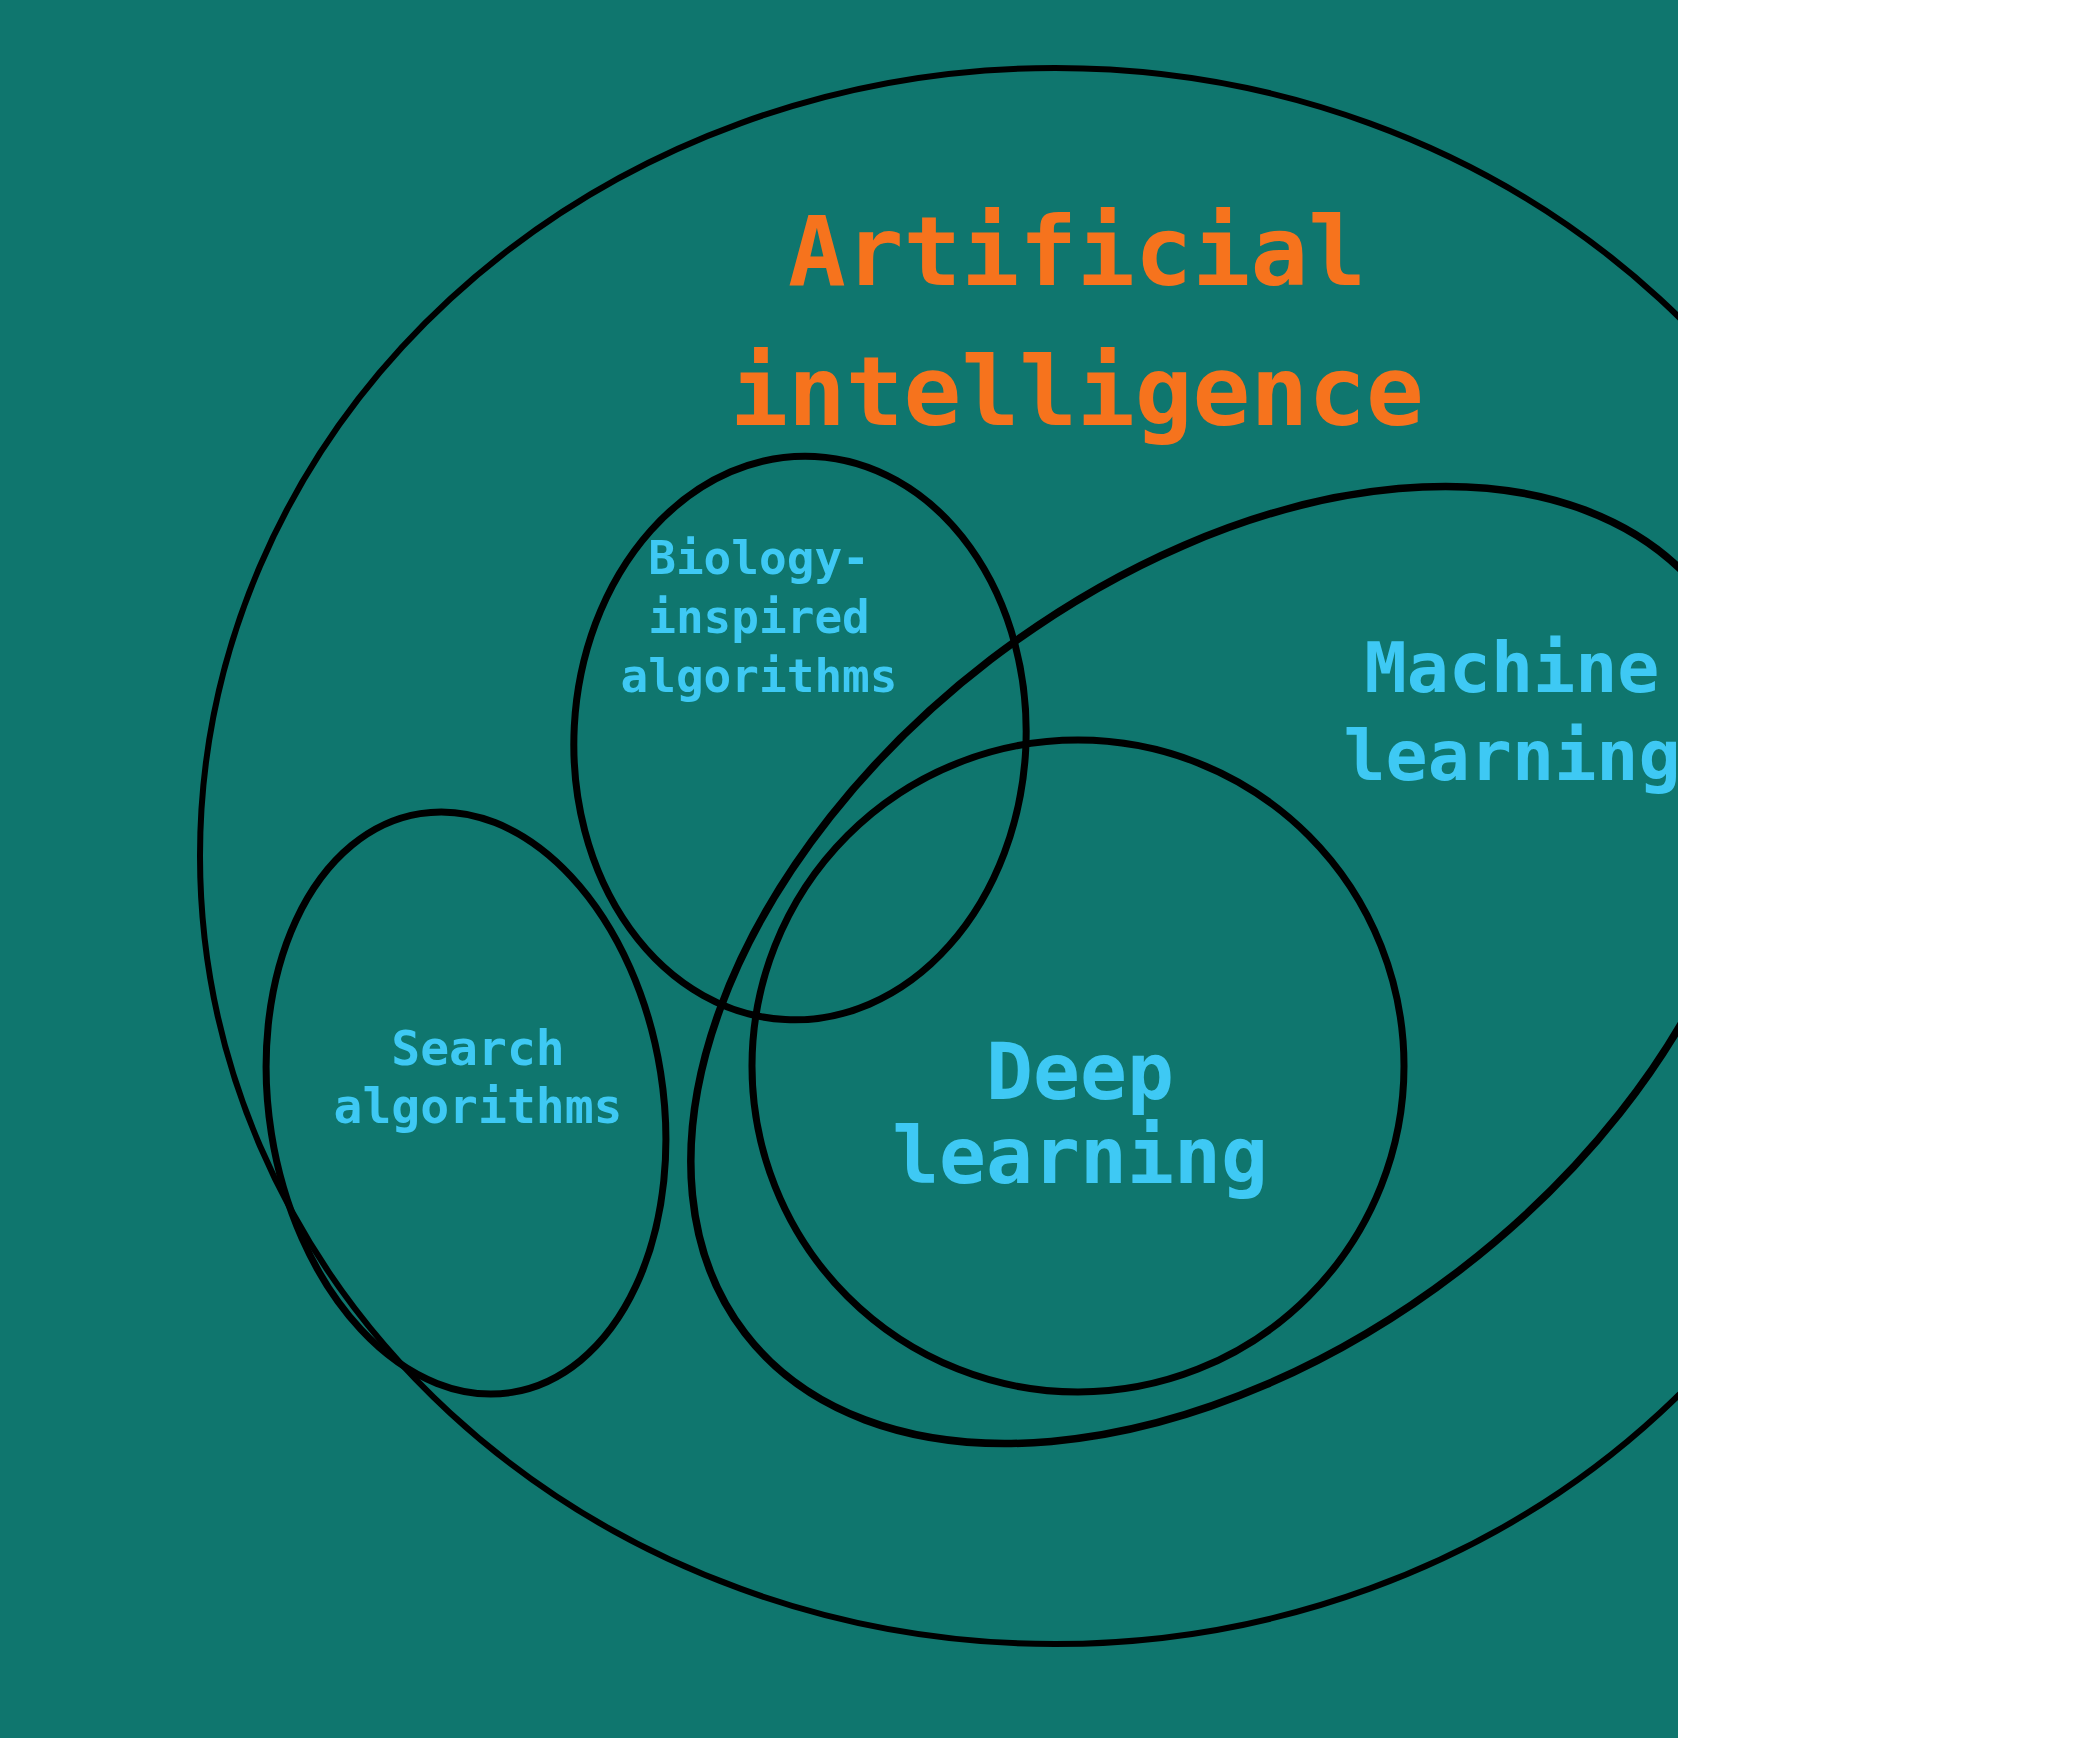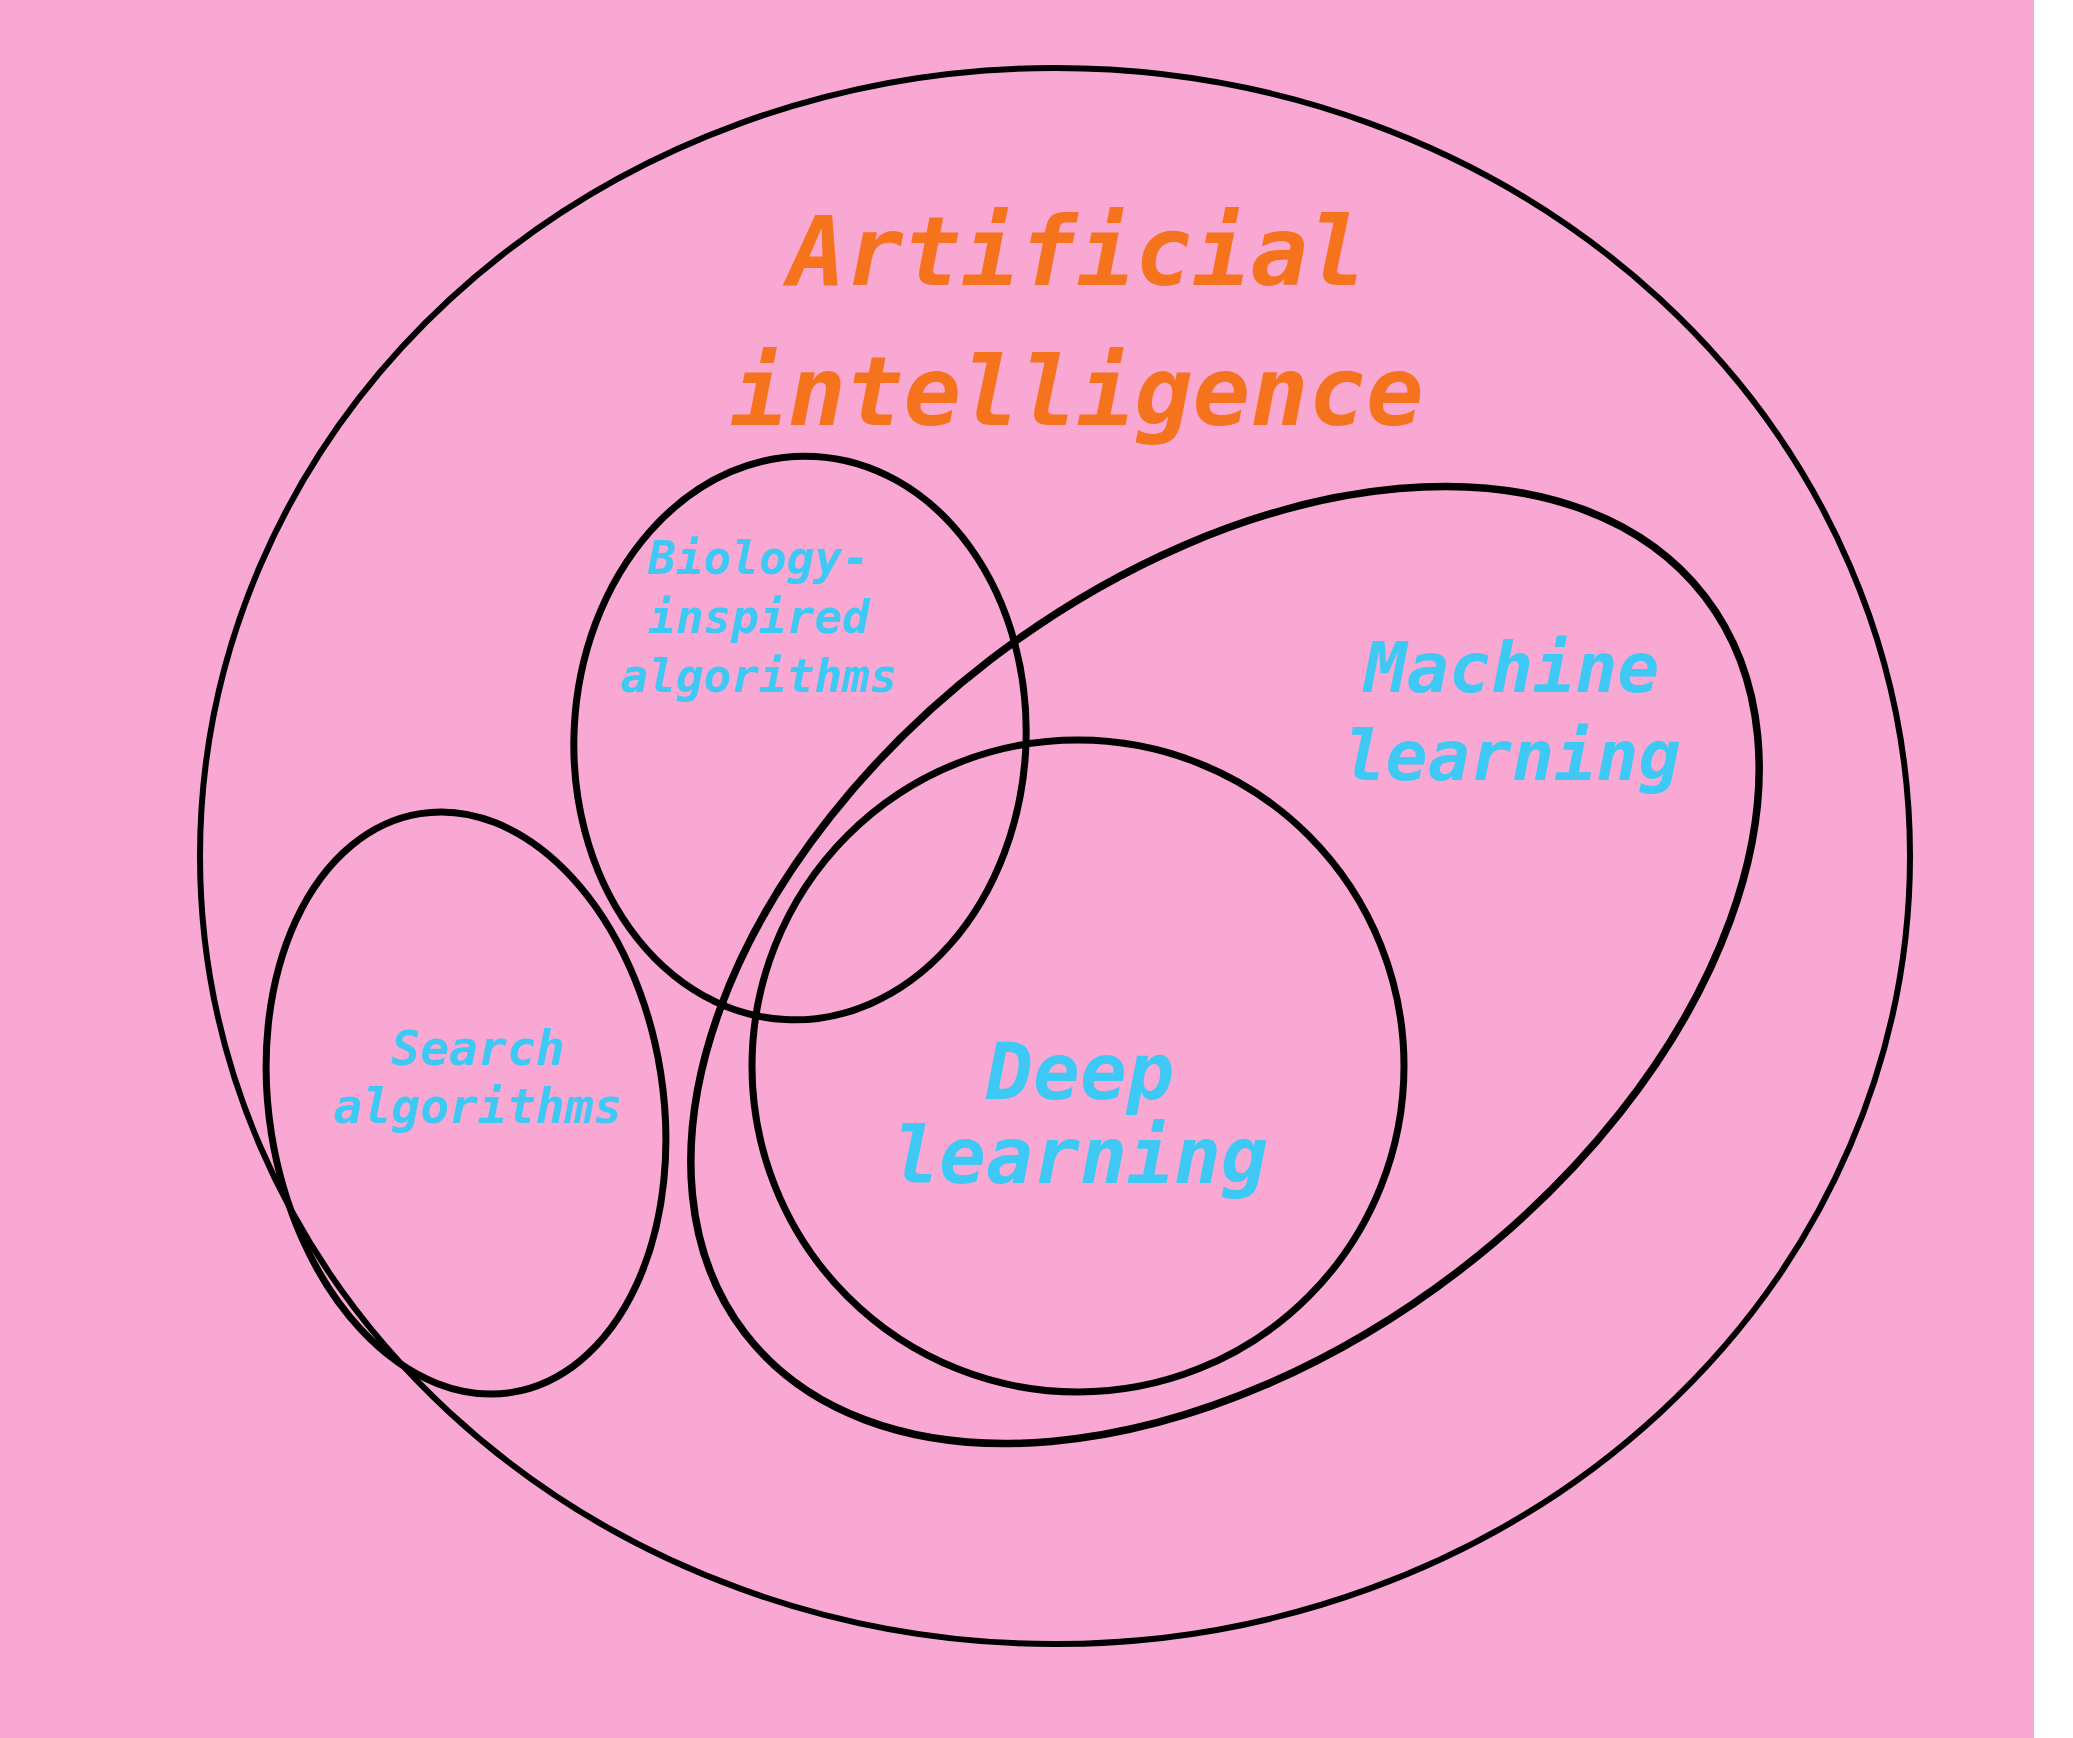--- a/index.html
+++ b/index.html
@@ -2,25 +2,24 @@
 <html><head>
 <meta charset="utf-8">
 <style>
   html, body {
     margin: 0;
     padding: 0;
     background: #ffffff;
   }
   .stage {
     position: relative;
-    width: 2034px;
+    width: 1678px;
     height: 1738px;
-    background: #f9a8d4;
+    background: #0f766e;
     overflow: hidden;
-    font-style: italic;
   }
   svg.venn {
     position: absolute;
     left: 0;
     top: 0;
     display: block;
   }
   .outline {
     fill: none;
     stroke: #000000;

